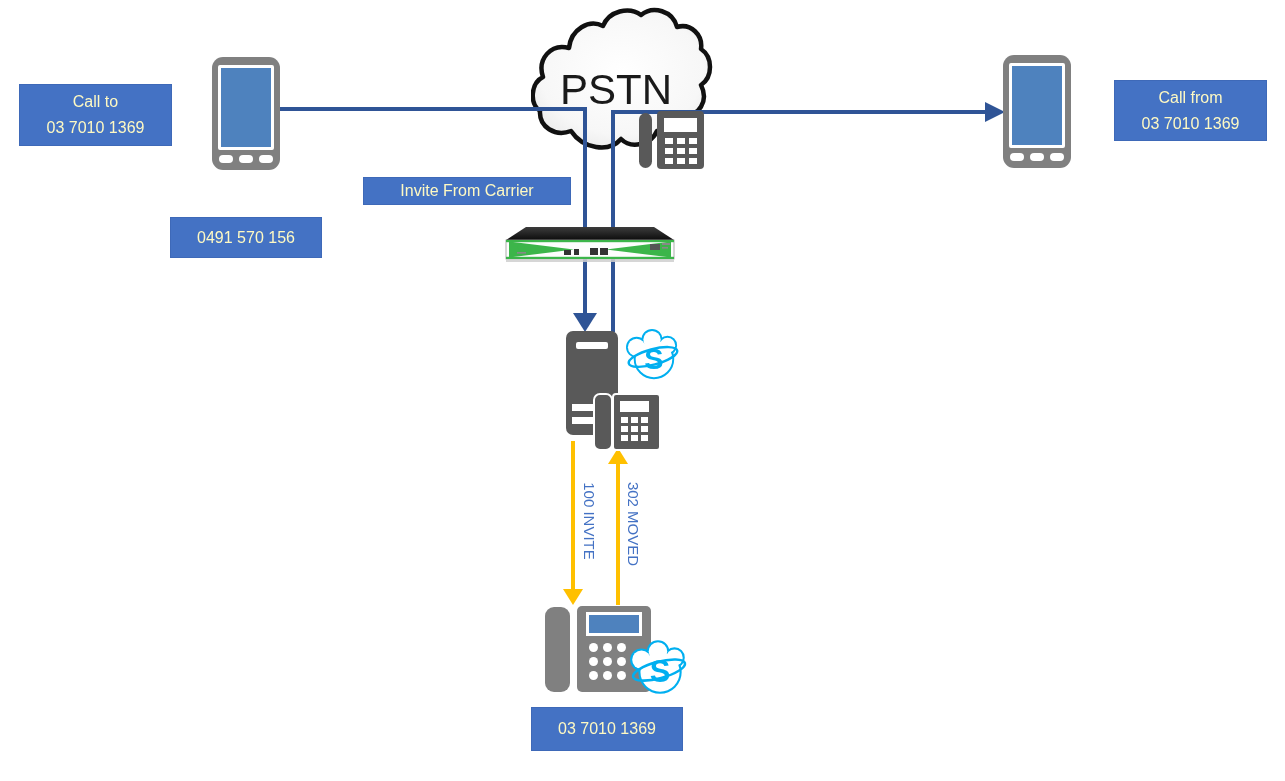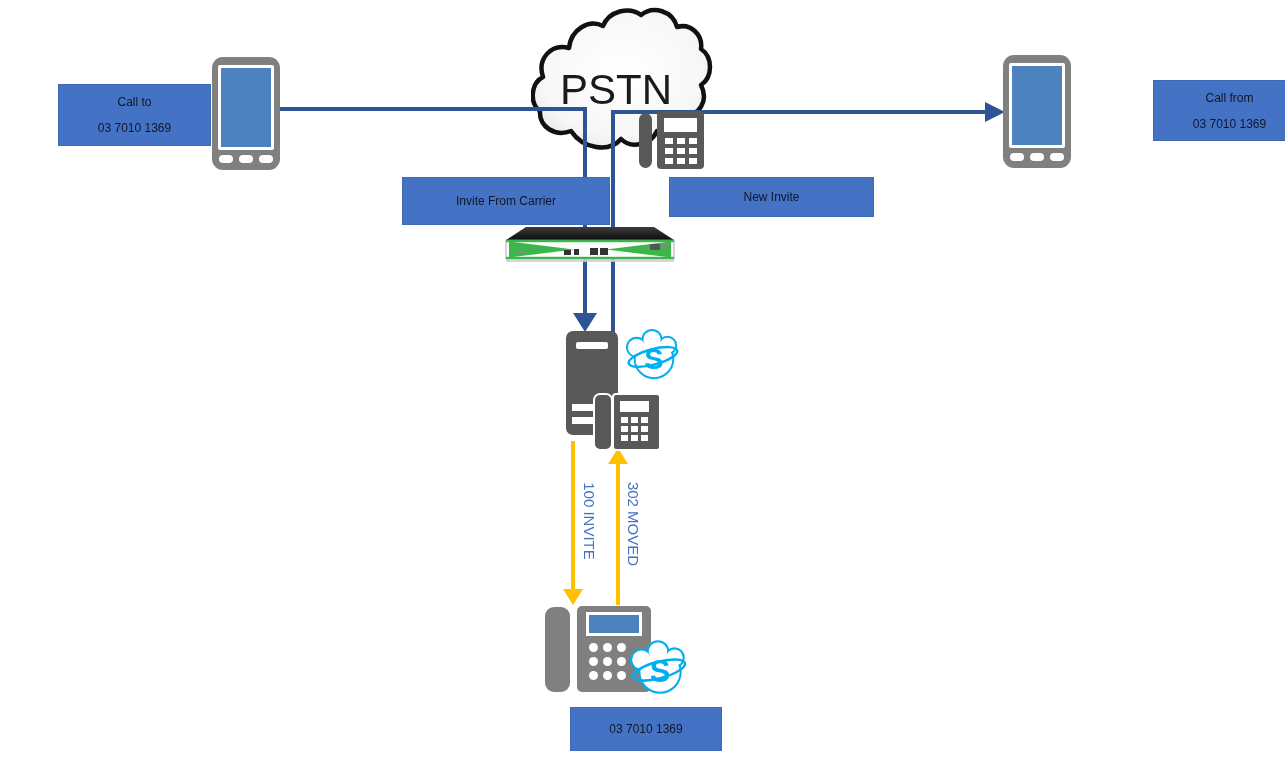--- a/index.html
+++ b/index.html
@@ -3,24 +3,23 @@
 <meta charset="utf-8">
 <style>
   html,body { margin:0; padding:0; background:#fff; }
   #canvas {
     position:relative; width:1285px; height:781px; background:#ffffff;
     font-family:"Liberation Sans", sans-serif; overflow:hidden;
   }
   
   .box {
     position:absolute; background:#4472C4; border:1px solid #3E69B8;
-    color:#0f172a; display:flex; flex-direction:column; align-items:center;
-    justify-content:center; text-align:center; font-size:12px; line-height:26px;
+    color:#fef9c3; display:flex; flex-direction:column; align-items:center;
+    justify-content:center; text-align:center; font-size:16px; line-height:26px;
     box-sizing:border-box;
-    margin-left:39px;
   }
   
   .bline { position:absolute; background:#2F5496; z-index:2; }
   .yline { position:absolute; background:#FFC000; z-index:2; }
   .arr   { position:absolute; width:0; height:0; z-index:2; }
   .arr.down-blue  { border-left:12px solid transparent; border-right:12px solid transparent; border-top:19px solid #2F5496; }
   .arr.right-blue { border-top:10px solid transparent; border-bottom:10px solid transparent; border-left:20px solid #2F5496; }
   .arr.down-yel   { border-left:10px solid transparent; border-right:10px solid transparent; border-top:16px solid #FFC000; }
   .arr.up-yel     { border-left:10px solid transparent; border-right:10px solid transparent; border-bottom:16px solid #FFC000; }
   .siplabel {
@@ -219,25 +218,25 @@
         <circle cx="47" cy="17" r="8"></circle>
     </g>
     <ellipse cx="32" cy="29" rx="26" ry="8" fill="none" stroke="#00AFF0" stroke-width="2.5" transform="rotate(-15 32 29)"></ellipse>
     <text x="33" y="41" text-anchor="middle" font-size="30" font-weight="bold" fill="#00AFF0" font-family="Liberation Sans, sans-serif">S</text>
   </svg>
 
   <div class="box" style="left:19px; top:84px; width:153px; height:62px; z-index:5;">
     <span>Call to</span>
     <span>03 7010 1369</span>
   </div>
-  <div class="box" style="left:363px; top:177px; width:208px; height:48px; z-index:5;">
+  <div class="box" style="left:170px; top:217px; width:152px; height:41px; z-index:5;">
+    <span>0491 570 156</span>
+  </div>
+  <div class="box" style="left:363px; top:177px; width:208px; height:28px; z-index:5;">
     <span>Invite From Carrier</span>
-  </div>
-  <div class="box" style="left:630px; top:177px; width:205px; height:40px; z-index:5;">
-    <span>New Invite</span>
   </div>
   <div class="box" style="left:1114px; top:80px; width:153px; height:61px; z-index:5;">
     <span>Call from</span>
     <span>03 7010 1369</span>
   </div>
   <div class="box" style="left:531px; top:707px; width:152px; height:44px; z-index:5;">
     <span>03 7010 1369</span>
   </div>
 
 </div>

